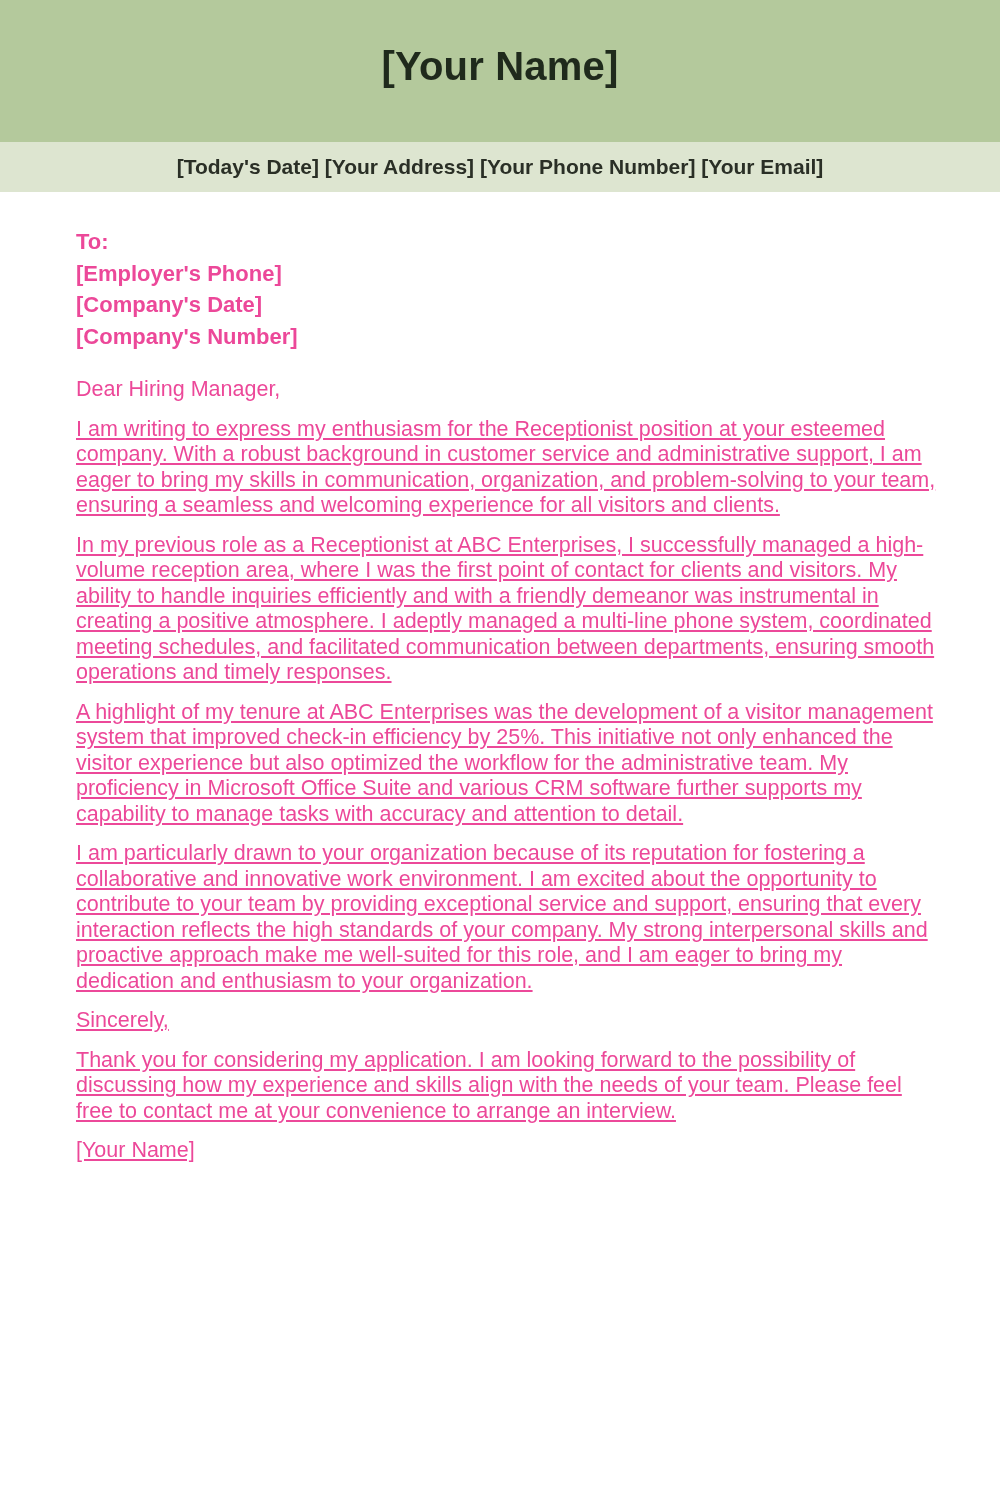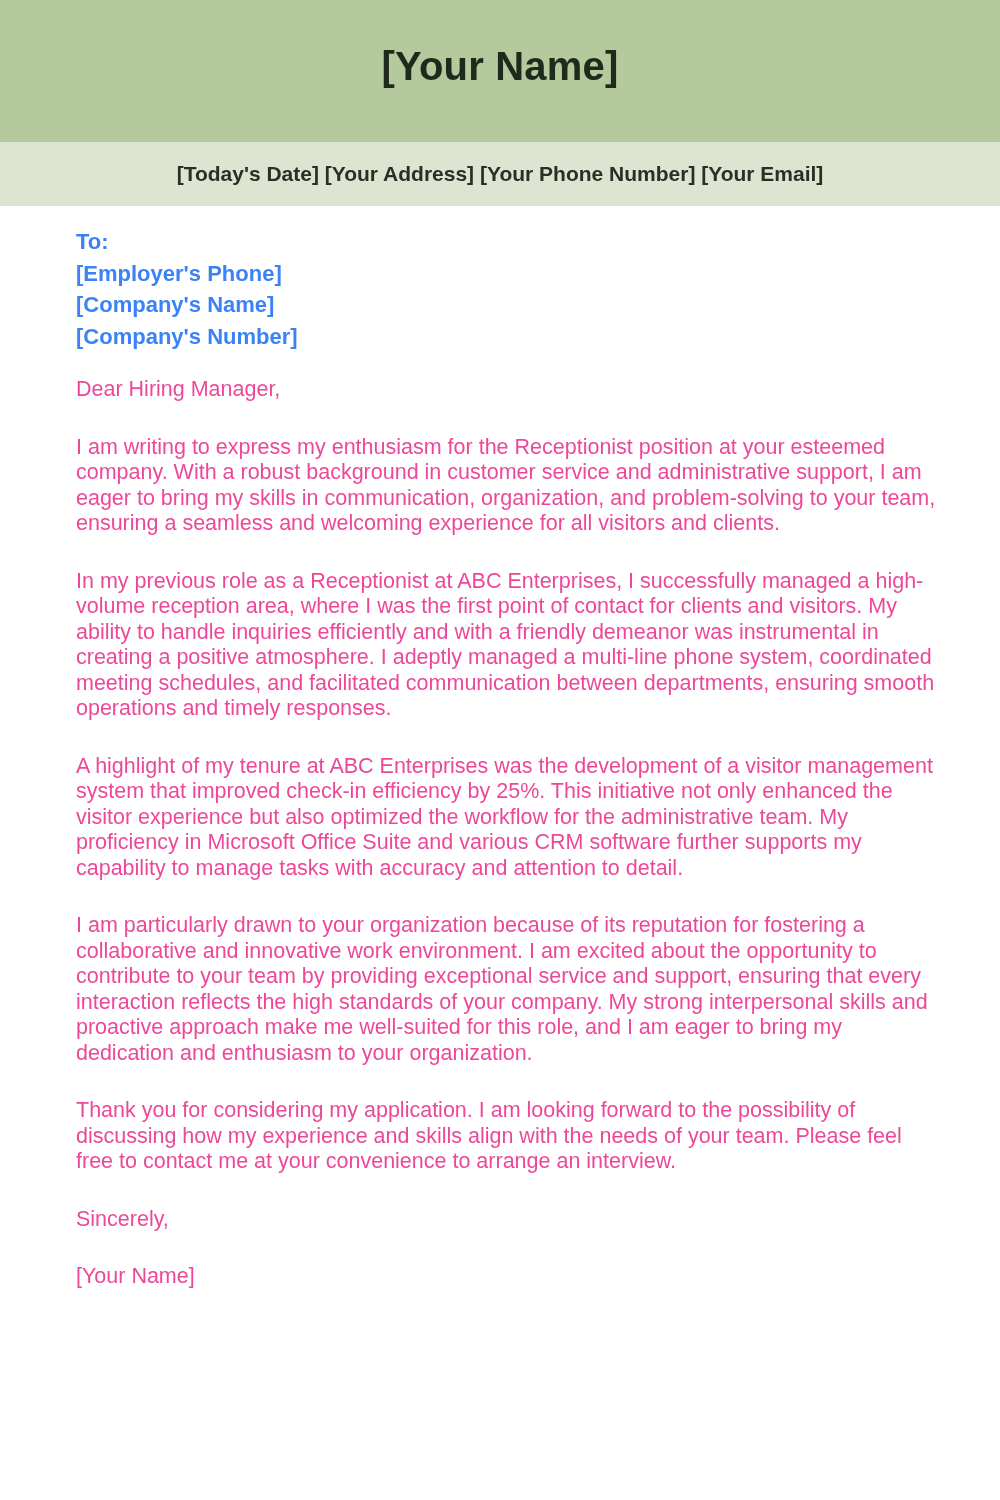--- a/index.html
+++ b/index.html
@@ -10,50 +10,50 @@
   }
   .header {
     position: absolute; left: 0; top: 0; width: 1000px; height: 142px;
     background: #b4c99c; display: flex; align-items: center; justify-content: center;
   }
   .name {
     font-size: 40px; font-weight: bold; color: #1f2a1c;
     margin-top: -10px; letter-spacing: 0.2px;
   }
   .contact {
-    position: absolute; left: 0; top: 142px; width: 1000px; height: 64px;
+    position: absolute; left: 0; top: 142px; width: 1000px; height: 50px;
     background: #dde5d0; display: flex; align-items: center; justify-content: center;
   }
   .contact-text { font-size: 21px; font-weight: bold; color: #2a2f26; }
   .content {
     position: absolute; left: 76px; top: 226px; width: 860px;
   }
-  .recipient { font-size: 22px; font-weight: bold; line-height: 31.5px; color: #3b82f6; }
+  .recipient { font-size: 22px; font-weight: bold; line-height: 31.5px; color: #ec4899; }
   .salutation { margin-top: 25px; }
   p, .line { margin: 0; font-size: 21.5px; line-height: 25.5px; color: #ec4899; }
-  .para { margin-top: 32px; }
+  .para { margin-top: 14px; text-decoration: underline; }
 </style>
 </head>
 <body>
 
 <div class="header">
   <div class="name">[Your Name]</div>
 </div>
 <div class="contact">
   <div class="contact-text">[Today's Date] [Your Address] [Your Phone Number] [Your Email]</div>
 </div>
 
 <div class="content">
   <div class="recipient">
     <div>To:</div>
     <div>[Employer's Phone]</div>
-    <div>[Company's Name]</div>
+    <div>[Company's Date]</div>
     <div>[Company's Number]</div>
   </div>
   <p class="salutation">Dear Hiring Manager,</p>
   <p class="para">I am writing to express my enthusiasm for the Receptionist position at your esteemed company. With a robust background in customer service and administrative support, I am eager to bring my skills in communication, organization, and problem-solving to your team, ensuring a seamless and welcoming experience for all visitors and clients.</p>
   <p class="para">In my previous role as a Receptionist at ABC Enterprises, I successfully managed a high-volume reception area, where I was the first point of contact for clients and visitors. My ability to handle inquiries efficiently and with a friendly demeanor was instrumental in creating a positive atmosphere. I adeptly managed a multi-line phone system, coordinated meeting schedules, and facilitated communication between departments, ensuring smooth operations and timely responses.</p>
   <p class="para">A highlight of my tenure at ABC Enterprises was the development of a visitor management system that improved check-in efficiency by 25%. This initiative not only enhanced the visitor experience but also optimized the workflow for the administrative team. My proficiency in Microsoft Office Suite and various CRM software further supports my capability to manage tasks with accuracy and attention to detail.</p>
   <p class="para">I am particularly drawn to your organization because of its reputation for fostering a collaborative and innovative work environment. I am excited about the opportunity to contribute to your team by providing exceptional service and support, ensuring that every interaction reflects the high standards of your company. My strong interpersonal skills and proactive approach make me well-suited for this role, and I am eager to bring my dedication and enthusiasm to your organization.</p>
+  <p class="para">Sincerely,</p>
   <p class="para">Thank you for considering my application. I am looking forward to the possibility of discussing how my experience and skills align with the needs of your team. Please feel free to contact me at your convenience to arrange an interview.</p>
-  <p class="para">Sincerely,</p>
   <p class="para">[Your Name]</p>
 </div>
 
 </body></html>

